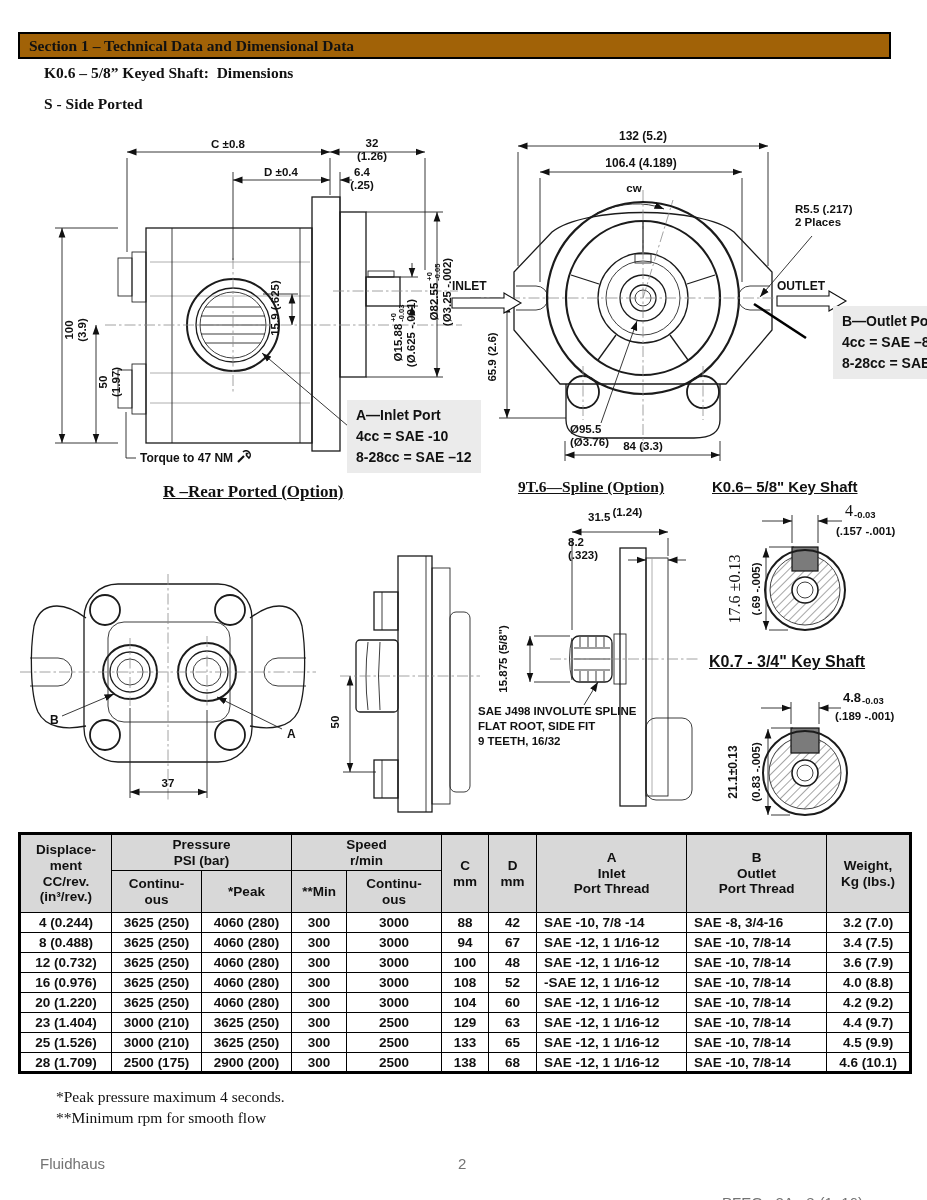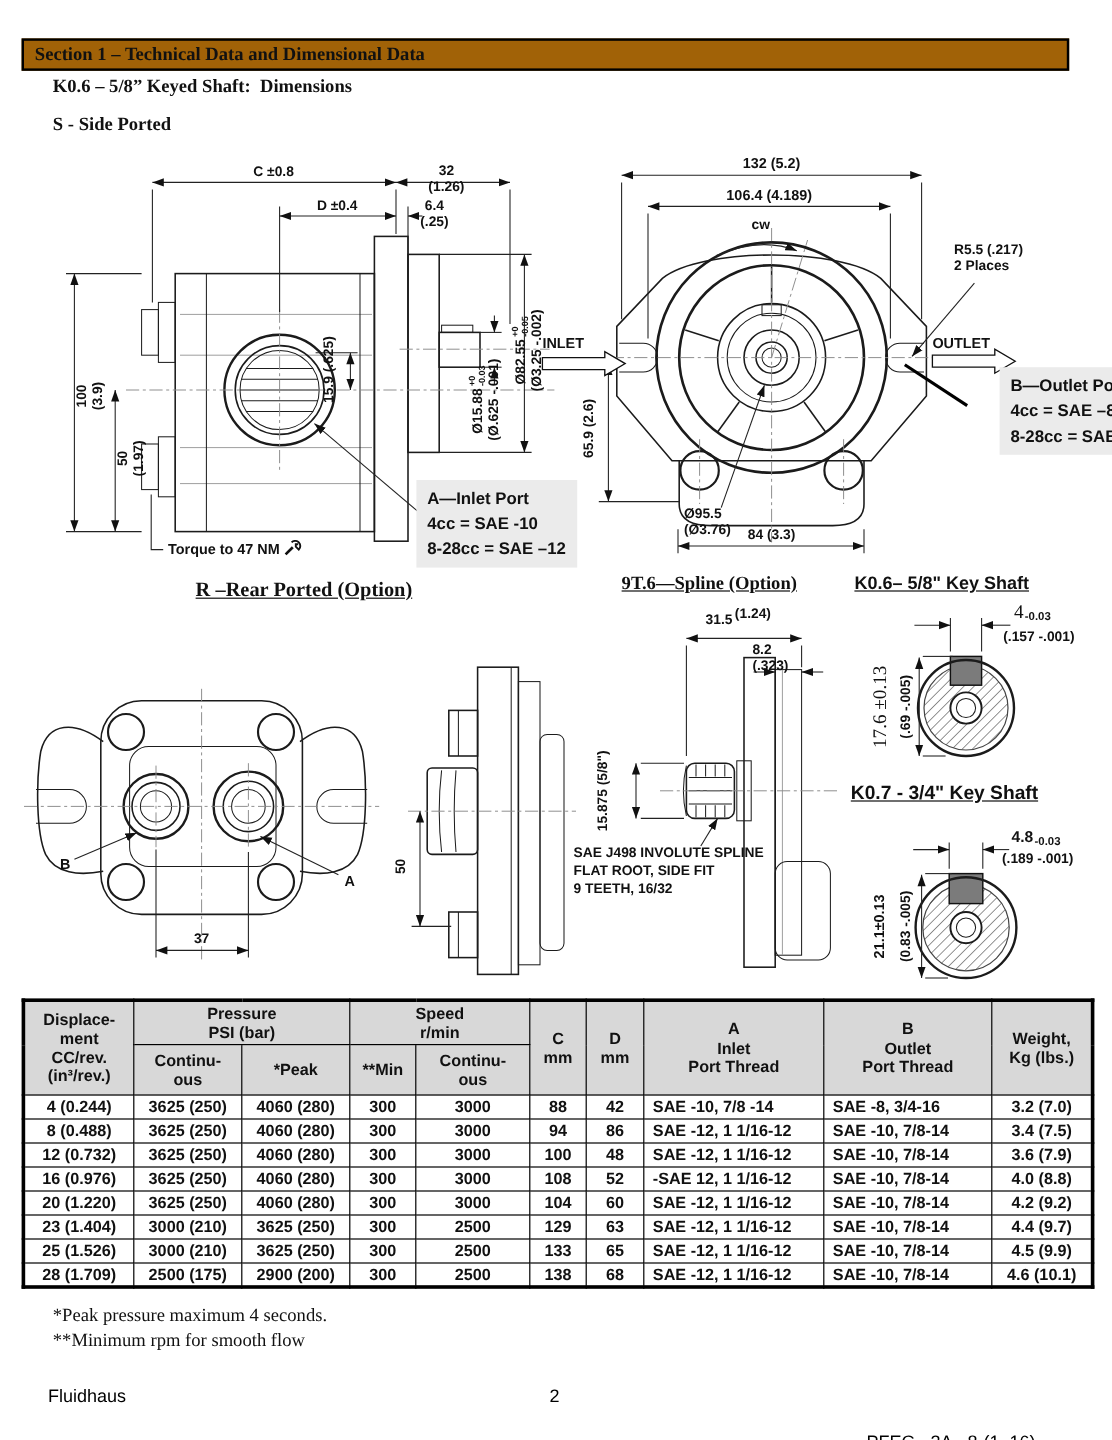--- a/index.html
+++ b/index.html
@@ -27,22 +27,22 @@
   .gray{stroke:#9a9a9a;stroke-width:0.8;fill:none}
   .dim{stroke:#222;stroke-width:0.9;fill:none}
   .cl{stroke:#8a8a8a;stroke-width:0.8;fill:none;stroke-dasharray:11 3 2.5 3}
   table.spec{position:absolute;left:18px;top:832px;width:891px;border-collapse:collapse;table-layout:fixed;font-family:"Liberation Sans",sans-serif;border:3px solid #000}
   table.spec th,table.spec td{border:1.5px solid #000}
   table.spec th{background:#d8d8d8;font-weight:bold;font-size:13.5px;line-height:1.15;white-space:pre-line;text-align:center;vertical-align:middle;padding:2px 1px}
   table.spec thead tr:first-child{height:36px}
   table.spec thead tr:nth-child(2){height:42px}
   table.spec td{font-weight:bold;font-size:13.5px;text-align:center;height:20px;padding:0 2px;white-space:nowrap;overflow:hidden}
   table.spec td:nth-child(8),table.spec td:nth-child(9){text-align:left;padding-left:7px}
-  .footnotes{position:absolute;left:44px;top:1086px;font:15.5px "Liberation Serif",serif;line-height:21px}
-  .footer-item{position:absolute;font:15px "Liberation Sans",sans-serif;color:#000000;white-space:nowrap}
+  .footnotes{position:absolute;left:56px;top:1086px;font:15.5px "Liberation Serif",serif;line-height:21px}
+  .footer-item{position:absolute;font:15px "Liberation Sans",sans-serif;color:#737373;white-space:nowrap}
 </style>
 </head>
 <body>
 
 <div class="page">
 
   <svg class="lineart" width="927" height="1200" viewBox="0 0 927 1200">
     <defs>
       <marker id="mE" markerWidth="11" markerHeight="8" refX="9.5" refY="4" orient="auto" markerUnits="userSpaceOnUse">
           <path d="M0,0.6 L9.5,4 L0,7.4 Z" fill="#111"></path>
@@ -330,21 +330,21 @@
   </div>
 
   <div class="dimtext big12" style="left:50px;top:714px">B</div>
   <div class="dimtext big12" style="left:287px;top:728px">A</div>
   <div class="dimtext ctr" style="left:168px;top:777px">37</div>
   <div class="dimtext rot" style="left:335px;top:722px">50</div>
 
   <div class="dimtext" style="left:588px;top:511px">
     <span>31.5</span><span class="raise">(1.24)</span>
   </div>
-  <div class="dimtext" style="left:627px;top:536px">
+  <div class="dimtext" style="left:568px;top:536px">
     <div>8.2</div>
     <div>(.323)</div>
   </div>
   <div class="dimtext rot" style="left:503px;top:659px">15.875 (5/8")</div>
   <div class="dimtext" style="left:478px;top:704px;width:160px;text-align:left;line-height:15px">
     <div>SAE J498 INVOLUTE SPLINE</div>
     <div>FLAT ROOT, SIDE FIT</div>
     <div>9 TEETH, 16/32</div>
   </div>
 
@@ -419,21 +419,21 @@
           <td>SAE -8, 3/4-16</td>
           <td>3.2 (7.0)</td>
         </tr>
         <tr>
           <td>8 (0.488)</td>
           <td>3625 (250)</td>
           <td>4060 (280)</td>
           <td>300</td>
           <td>3000</td>
           <td>94</td>
-          <td>86</td>
+          <td>67</td>
           <td>SAE -12, 1 1/16-12</td>
           <td>SAE -10, 7/8-14</td>
           <td>3.4 (7.5)</td>
         </tr>
         <tr>
           <td>12 (0.732)</td>
           <td>3625 (250)</td>
           <td>4060 (280)</td>
           <td>300</td>
           <td>3000</td>

